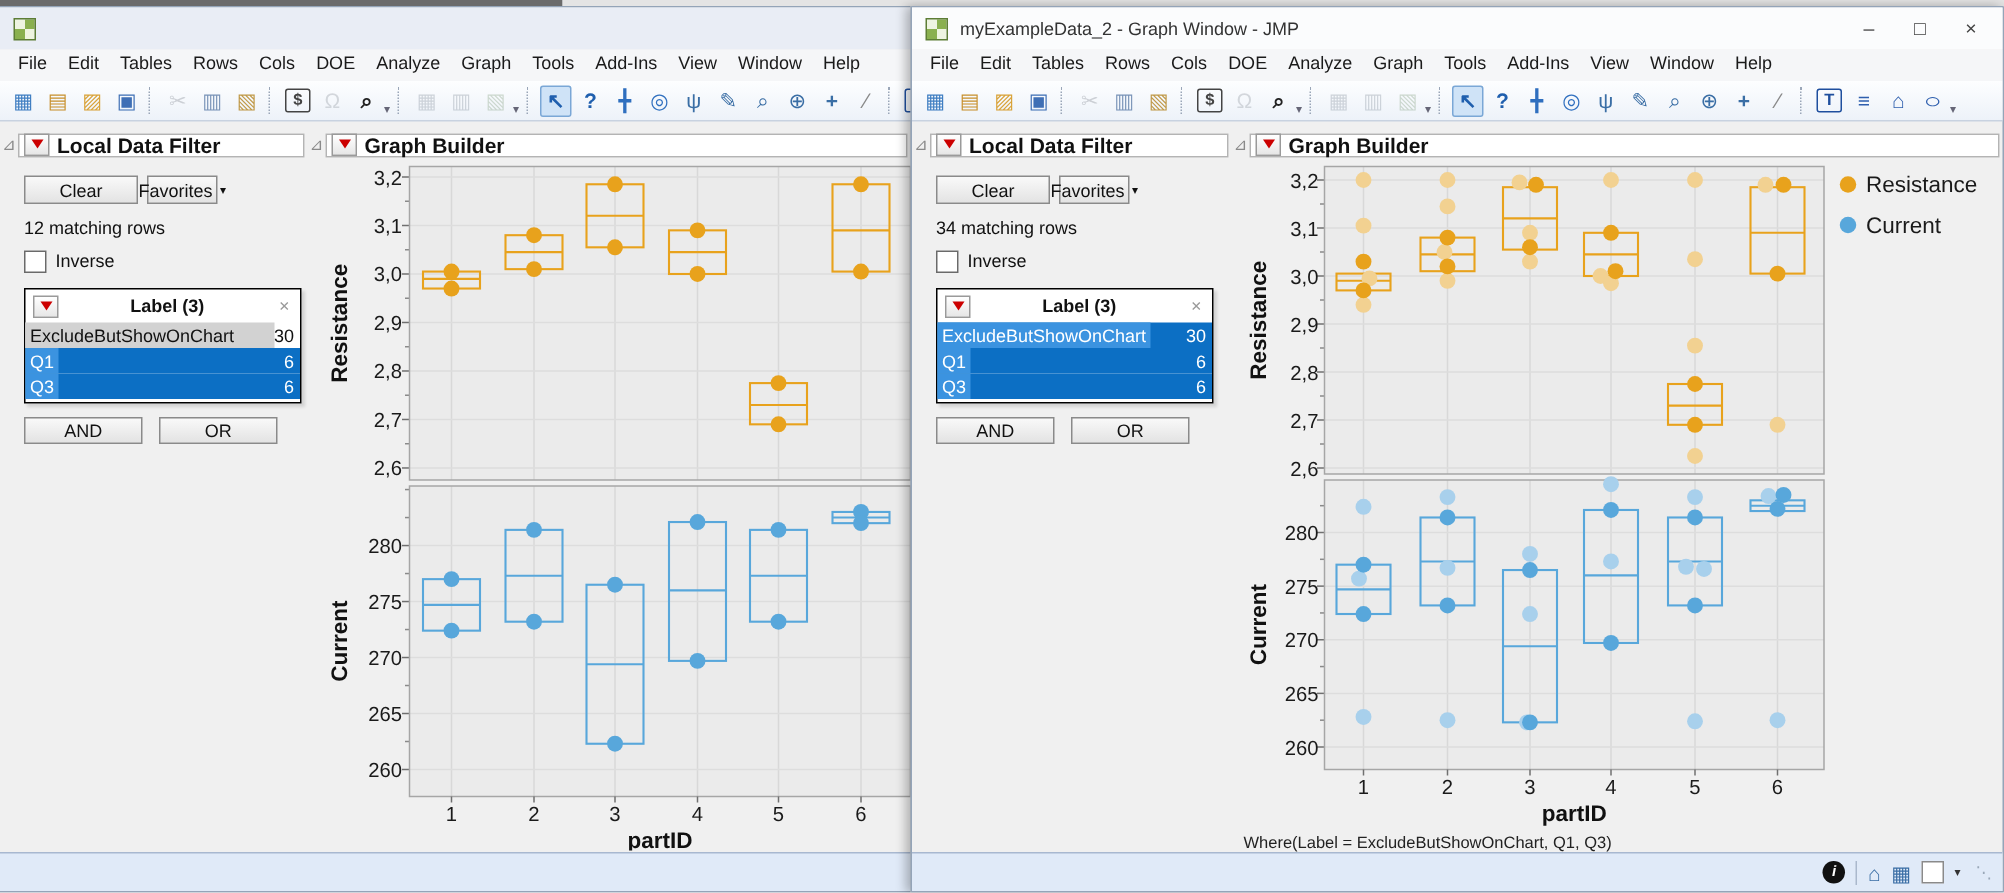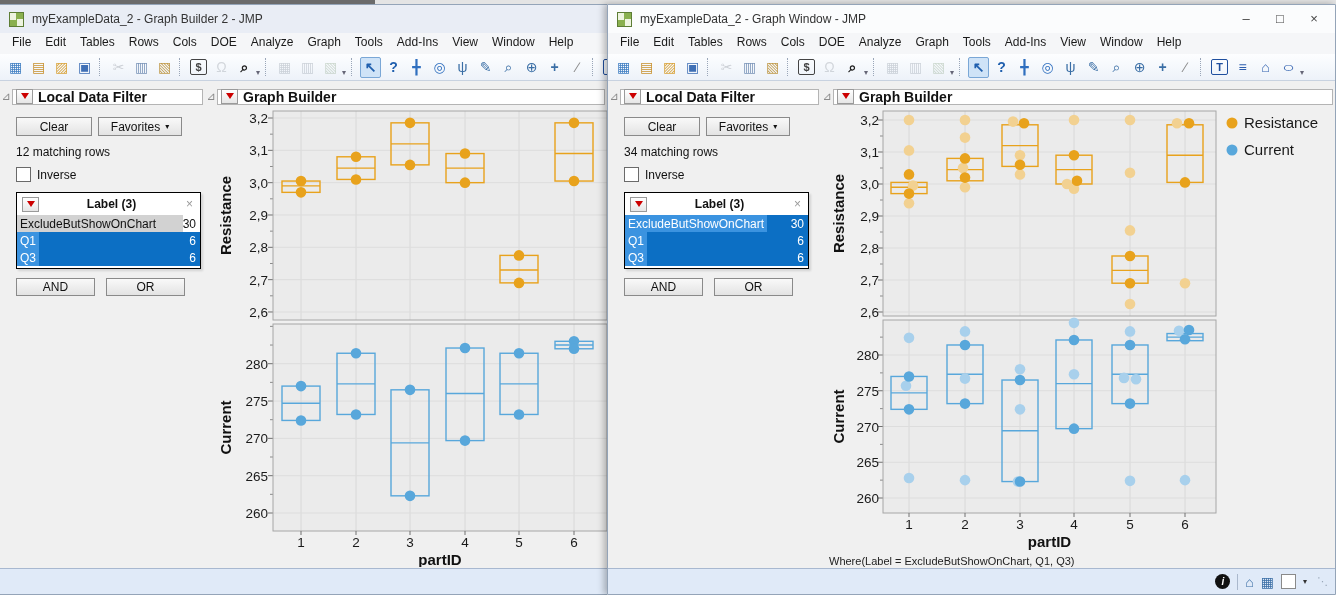--- a/index.html
+++ b/index.html
@@ -35,24 +35,24 @@
   .panel-header{display:flex;align-items:center;margin-top:5px;height:21px}
   .disclosure{color:#8a8a8a;font-size:11px;width:12px;text-align:center;flex:none}
   .header-box{flex:1;display:flex;align-items:center;gap:5px;background:#fff;border:1px solid #b4b4b4;height:16px;box-sizing:border-box;padding-left:3px;margin-right:2px}
   .redtri{width:15px;height:13px;background:linear-gradient(#fff,#e6e6e6);border:1px solid #9a9a9a;display:inline-flex;align-items:flex-start;justify-content:center;flex:none}
   .redtri::after{content:"";border:4px solid transparent;border-top:6px solid #cc0000;margin-top:3px}
   .header-title{font-weight:bold;font-size:14px;color:#111;white-space:nowrap}
   .filter-body{padding:10px 0 0 16px;font-size:12px;color:#111}
   .btn-row{display:flex;gap:6px}
   .btn{background:linear-gradient(#f9f9f9,#e3e3e3);border:1px solid #8a8a8a;font-size:12px;height:19px;display:inline-flex;align-items:center;justify-content:center;box-sizing:border-box;color:#111}
   .btn-clear{width:76px}
-  .btn-fav{width:84px;gap:5px}
+  .btn-fav{width:47px;gap:5px}
   .fav-caret{font-size:8px}
   .matching{margin-top:9px}
-  .inv-row{margin-top:8px;display:flex;align-items:center;gap:6px}
+  .inv-row{margin-top:8px;display:flex;gap:6px}
   .cb{width:13px;height:13px;background:#fff;border:1px solid #6a6a6a;display:inline-block;flex:none}
   .listbox{margin-top:10px;width:183px;background:#fff;border:1px solid #000000;box-shadow:2px 2px 2px rgba(0,0,0,.12);padding-bottom:2px}
   .list-header{display:flex;align-items:center;height:22px;padding:0 5px;gap:4px}
   .list-title{flex:1;text-align:center;font-weight:bold;font-size:12px}
   .list-close{color:#9a9a9a;font-size:12px;padding:0 2px}
   .frow{height:17px;display:flex;align-items:center;font-size:12px}
   .frow.unsel{background:#fff;color:#111}
   .frow.unsel .chip{background:#d2d2d2;flex:1}
   .frow.sel{background:#0c6fc4;color:#fff}
   .frow.sel .chip{background:#3b93e0}
@@ -74,21 +74,20 @@
 </style>
 </head>
 <body>
 
 <div class="strip-dark"></div>
 <div class="strip-light"></div>
 
 <div class="window win-left">
   <div class="titlebar">
     <span class="appicon"></span>
-    <span class="title">myExampleData_2 - Graph Builder 2 - JMP</span>
   </div>
   <div class="menubar">
       <span class="menu-item">File</span>
       <span class="menu-item">Edit</span>
       <span class="menu-item">Tables</span>
       <span class="menu-item">Rows</span>
       <span class="menu-item">Cols</span>
       <span class="menu-item">DOE</span>
       <span class="menu-item">Analyze</span>
       <span class="menu-item">Graph</span>

